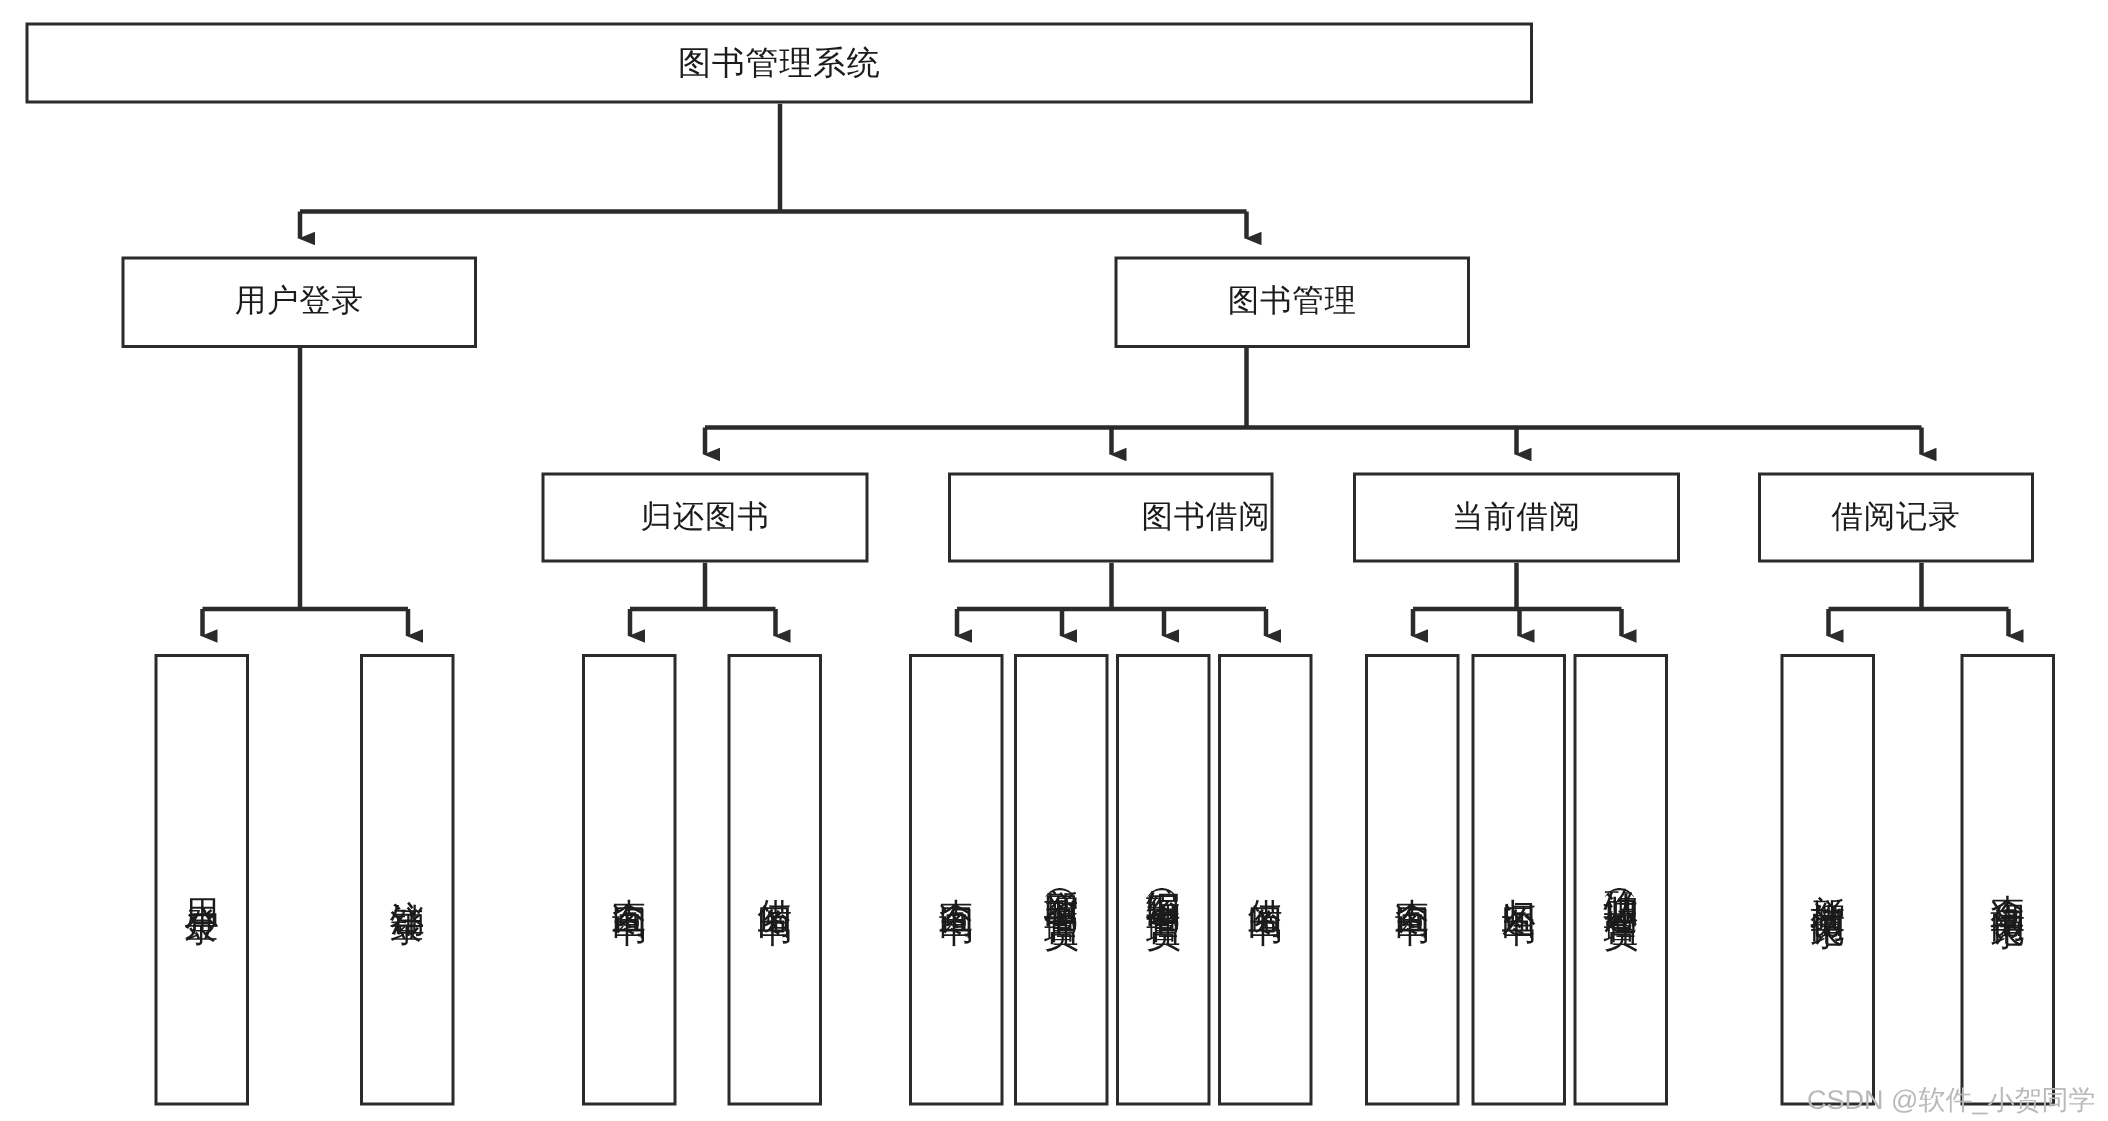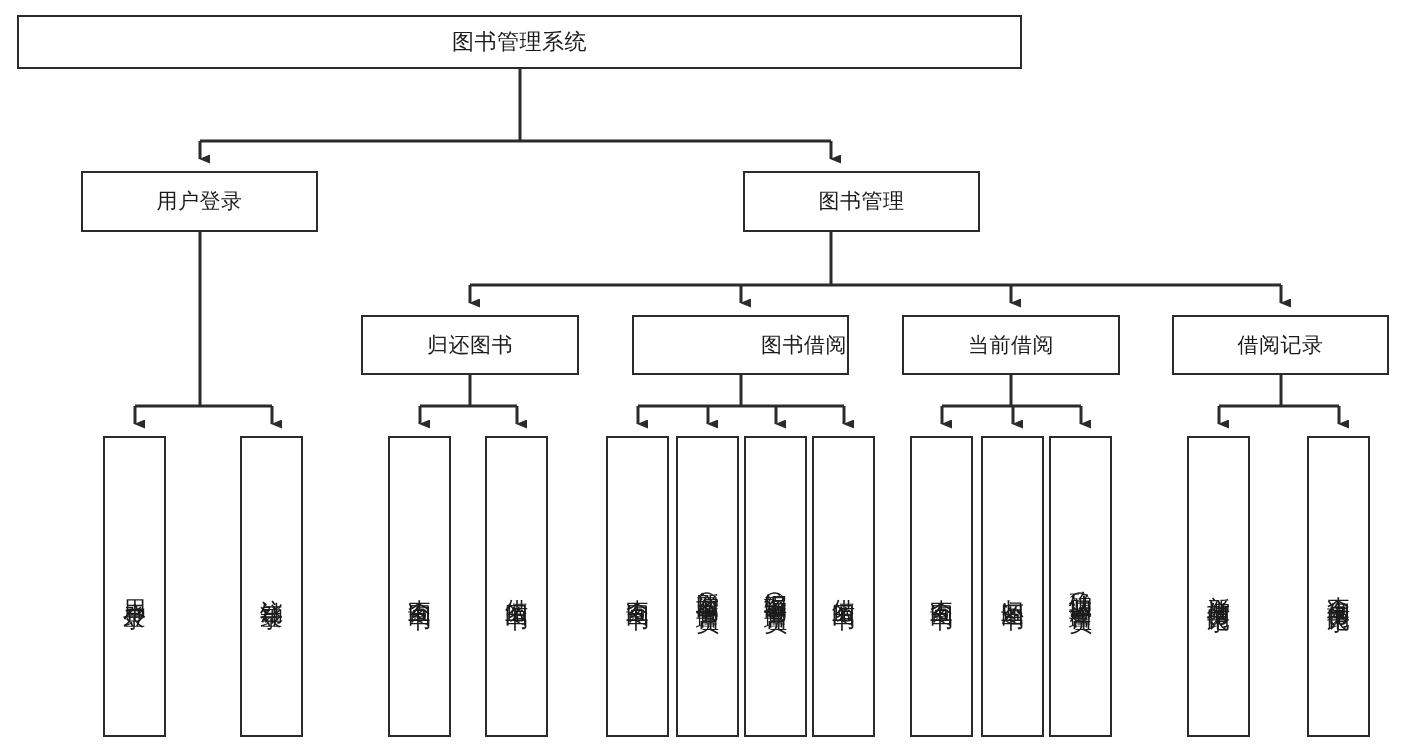--- a/index.html
+++ b/index.html
@@ -131,21 +131,21 @@
       </div>
       <div class="node h" style="left: 361px; top: 315px; width: 218px; height: 60px;">
         <span class="lbl">归还图书</span>
       </div>
       <div class="node h" style="left: 632px; top: 315px; width: 217px; height: 60px; justify-content: flex-end;">
         <span class="lbl">图书借阅</span>
       </div>
       <div class="node h" style="left: 902px; top: 315px; width: 218px; height: 60px;">
         <span class="lbl">当前借阅</span>
       </div>
-      <div class="node h" style="left: 1172px; top: 315px; width: 217px; height: 60px;">
+      <div class="node h" style="left: 1172px; top: 315px; width: 184px; height: 60px;">
         <span class="lbl">借阅记录</span>
       </div>
       <div class="node v" style="left: 103px; top: 436px; width: 63px; height: 301px;">
         <span class="lbl">用户登录</span>
       </div>
       <div class="node v" style="left: 240px; top: 436px; width: 63px; height: 301px;">
         <span class="lbl">注销登录</span>
       </div>
       <div class="node v" style="left: 388px; top: 436px; width: 63px; height: 301px;">
         <span class="lbl">查询图书</span>
@@ -175,13 +175,14 @@
         <span class="lbl">确认归还（管理员）</span>
       </div>
       <div class="node v" style="left: 1187px; top: 436px; width: 63px; height: 301px;">
         <span class="lbl">新增借阅记录</span>
       </div>
       <div class="node v" style="left: 1307px; top: 436px; width: 63px; height: 301px;">
         <span class="lbl">查询借阅记录</span>
       </div>
     </div>
 
+  <div id="watermark">CSDN @软件_小贺同学</div>
 </div>
 
 </body></html>

